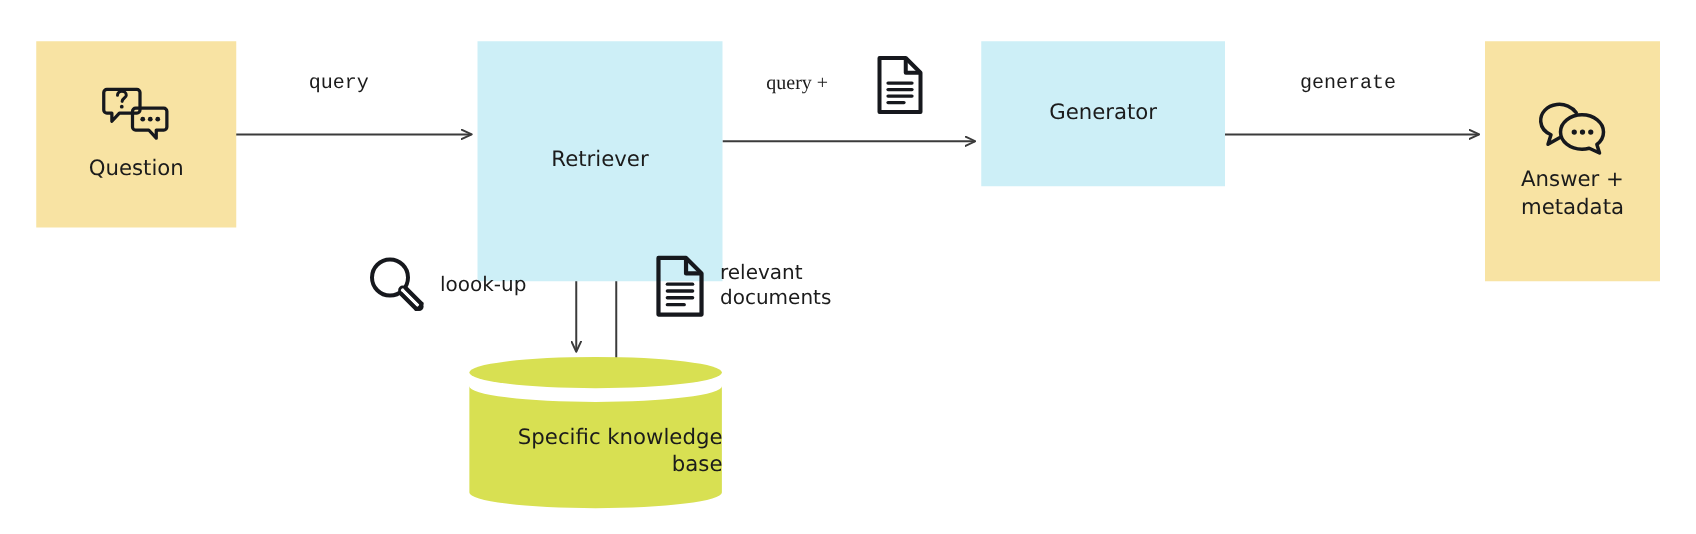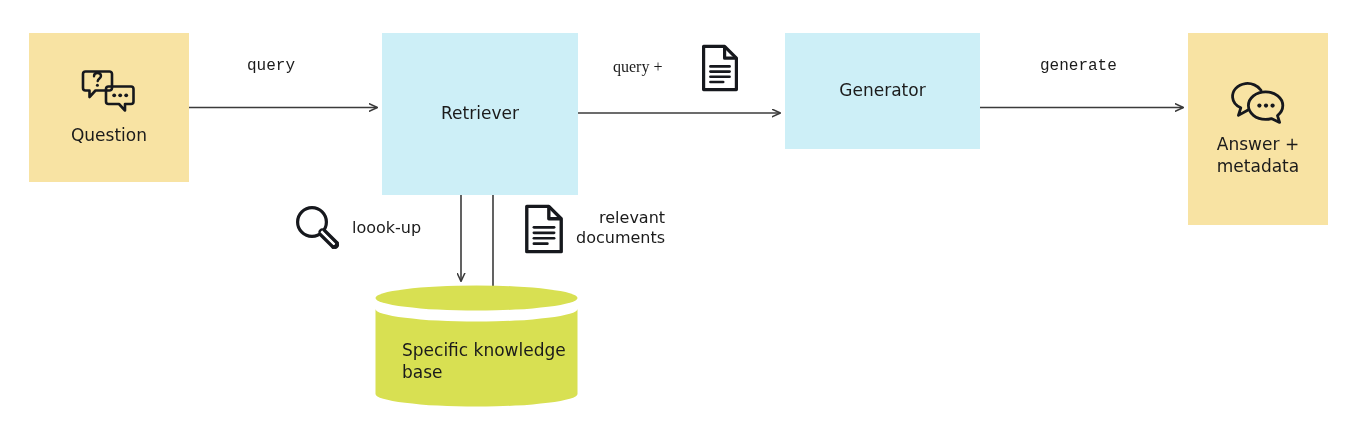--- a/index.html
+++ b/index.html
@@ -38,62 +38,61 @@
     text-align: center;
     color: #1b1b1b;
     white-space: pre-line;
   }
   .node-icon {
     display: block;
     margin-bottom: 9px;
   }
 
   .box-question  { left: 29px;   top: 33px;  width: 160px; height: 149px; }
-  .box-retriever { left: 382px;  top: 33px;  width: 196px; height: 162px; }
+  .box-retriever { left: 382px;  top: 33px;  width: 196px; height: 192px; }
   .box-generator { left: 785px;  top: 33px;  width: 195px; height: 116px; }
   .box-answer    { left: 1188px; top: 33px;  width: 140px; height: 192px; }
 
   .edge-label {
     position: absolute;
     font-size: 16px;
     line-height: 1.22;
     color: #1b1b1b;
     white-space: pre-line;
   }
   .lbl-query    { left: 247px; top: 57px; font-family: Liberation Mono, monospace; }
   .lbl-queryplus{ left: 613px; top: 57px; font-family: Liberation Serif, serif; }
   .lbl-generate { left: 1040px; top: 57px; font-family: Liberation Mono, monospace; }
   .lbl-lookup   { left: 352px; top: 218px; }
-  .lbl-reldocs  { left: 576px; top: 208px; text-align: right; }
+  .lbl-reldocs  { left: 576px; top: 208px; }
 
   .inline-icon {
     position: absolute;
   }
   .ic-doc-top  { left: 700px; top: 44px; }
   .ic-magnifier{ left: 293px; top: 204px; }
   .ic-doc-bot  { left: 523px; top: 203px; }
 
   .cylinder {
     position: absolute;
     left: 375px;
     top: 285px;
     width: 203px;
     height: 122px;
   }
   .cyl-label {
     position: absolute;
     left: 0;
     top: 54px;
     width: 203px;
-    text-align: left;
+    text-align: right;
     font-size: 17px;
     line-height: 1.3;
     color: #1b1b1b;
     white-space: pre-line;
-    margin-left: 27px;
   }
   svg { display: block; overflow: visible; }
 </style>
 </head>
 <body>
 
 <div id="canvas">
 
   <svg class="inline-icon" style="left:0;top:0;" width="1357" height="427">
     <defs>

